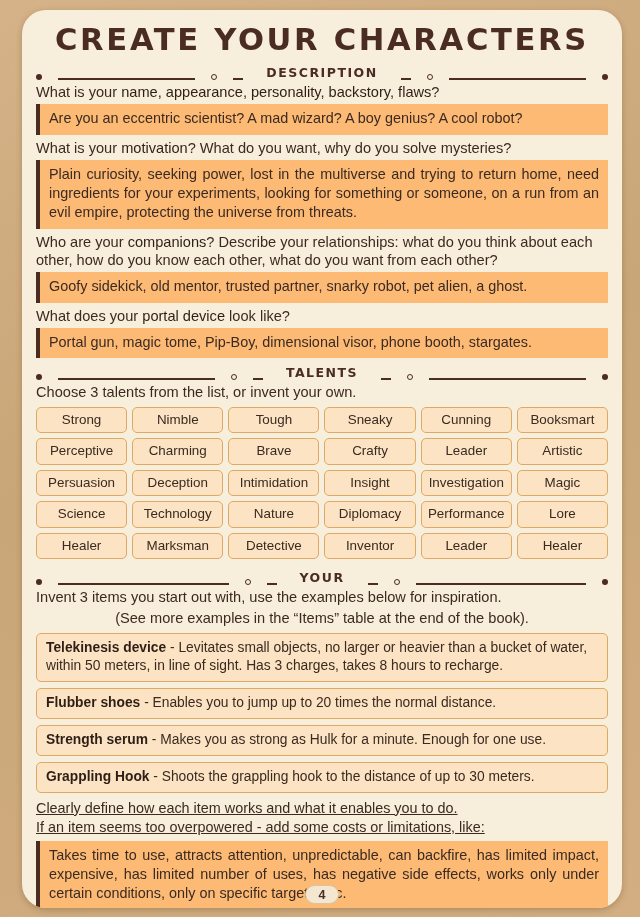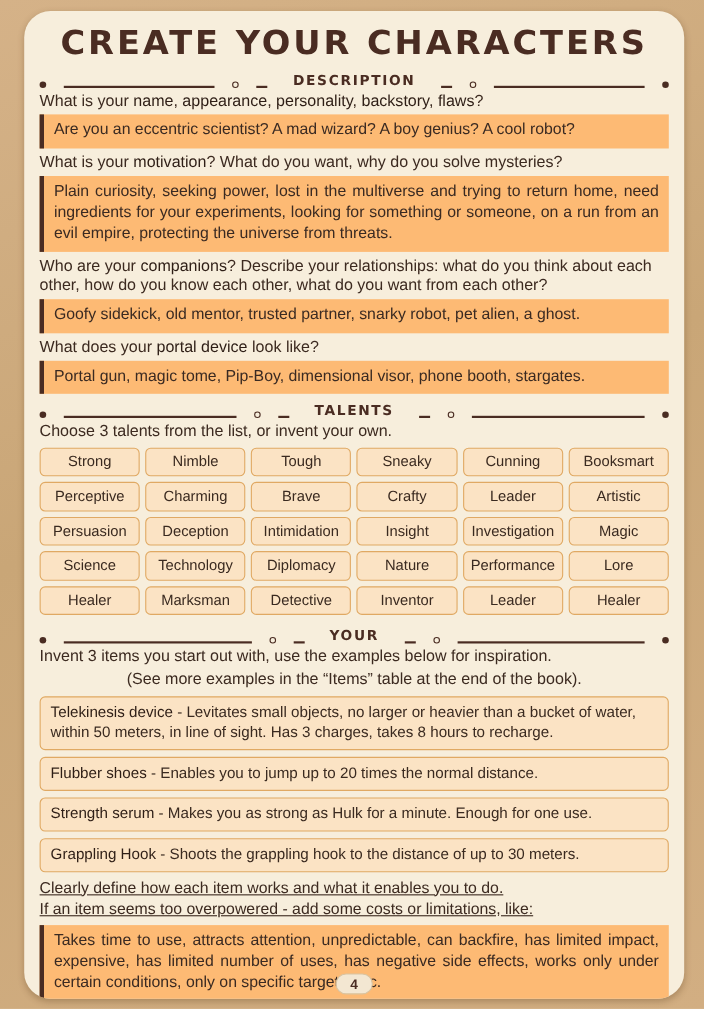--- a/index.html
+++ b/index.html
@@ -134,21 +134,21 @@
   .item-card {
     background: #fbe3c4;
     border: 1.4px solid #e0a963;
     border-radius: 5px;
     padding: 5px 9px 6px 9px;
     font-size: 13.8px;
     color: #3a2a20;
     line-height: 1.3;
     margin-bottom: 6px;
   }
-  .item-card b { font-weight: normal; color: #2e1e16; }
+  .item-card b { font-weight: bold; color: #2e1e16; }
 
   .note {
     font-size: 14.4px;
     color: #3c2a20;
     line-height: 1.32;
     text-decoration: underline;
   }
 
   
   .page-num {
@@ -228,22 +228,22 @@
     <div class="chip">Leader</div>
     <div class="chip">Artistic</div>
     <div class="chip">Persuasion</div>
     <div class="chip">Deception</div>
     <div class="chip">Intimidation</div>
     <div class="chip">Insight</div>
     <div class="chip">Investigation</div>
     <div class="chip">Magic</div>
     <div class="chip">Science</div>
     <div class="chip">Technology</div>
+    <div class="chip">Nature</div>
     <div class="chip">Diplomacy</div>
-    <div class="chip">Nature</div>
     <div class="chip">Performance</div>
     <div class="chip">Lore</div>
     <div class="chip">Healer</div>
     <div class="chip">Marksman</div>
     <div class="chip">Detective</div>
     <div class="chip">Inventor</div>
     <div class="chip">Leader</div>
     <div class="chip">Healer</div>
   </div>
 

